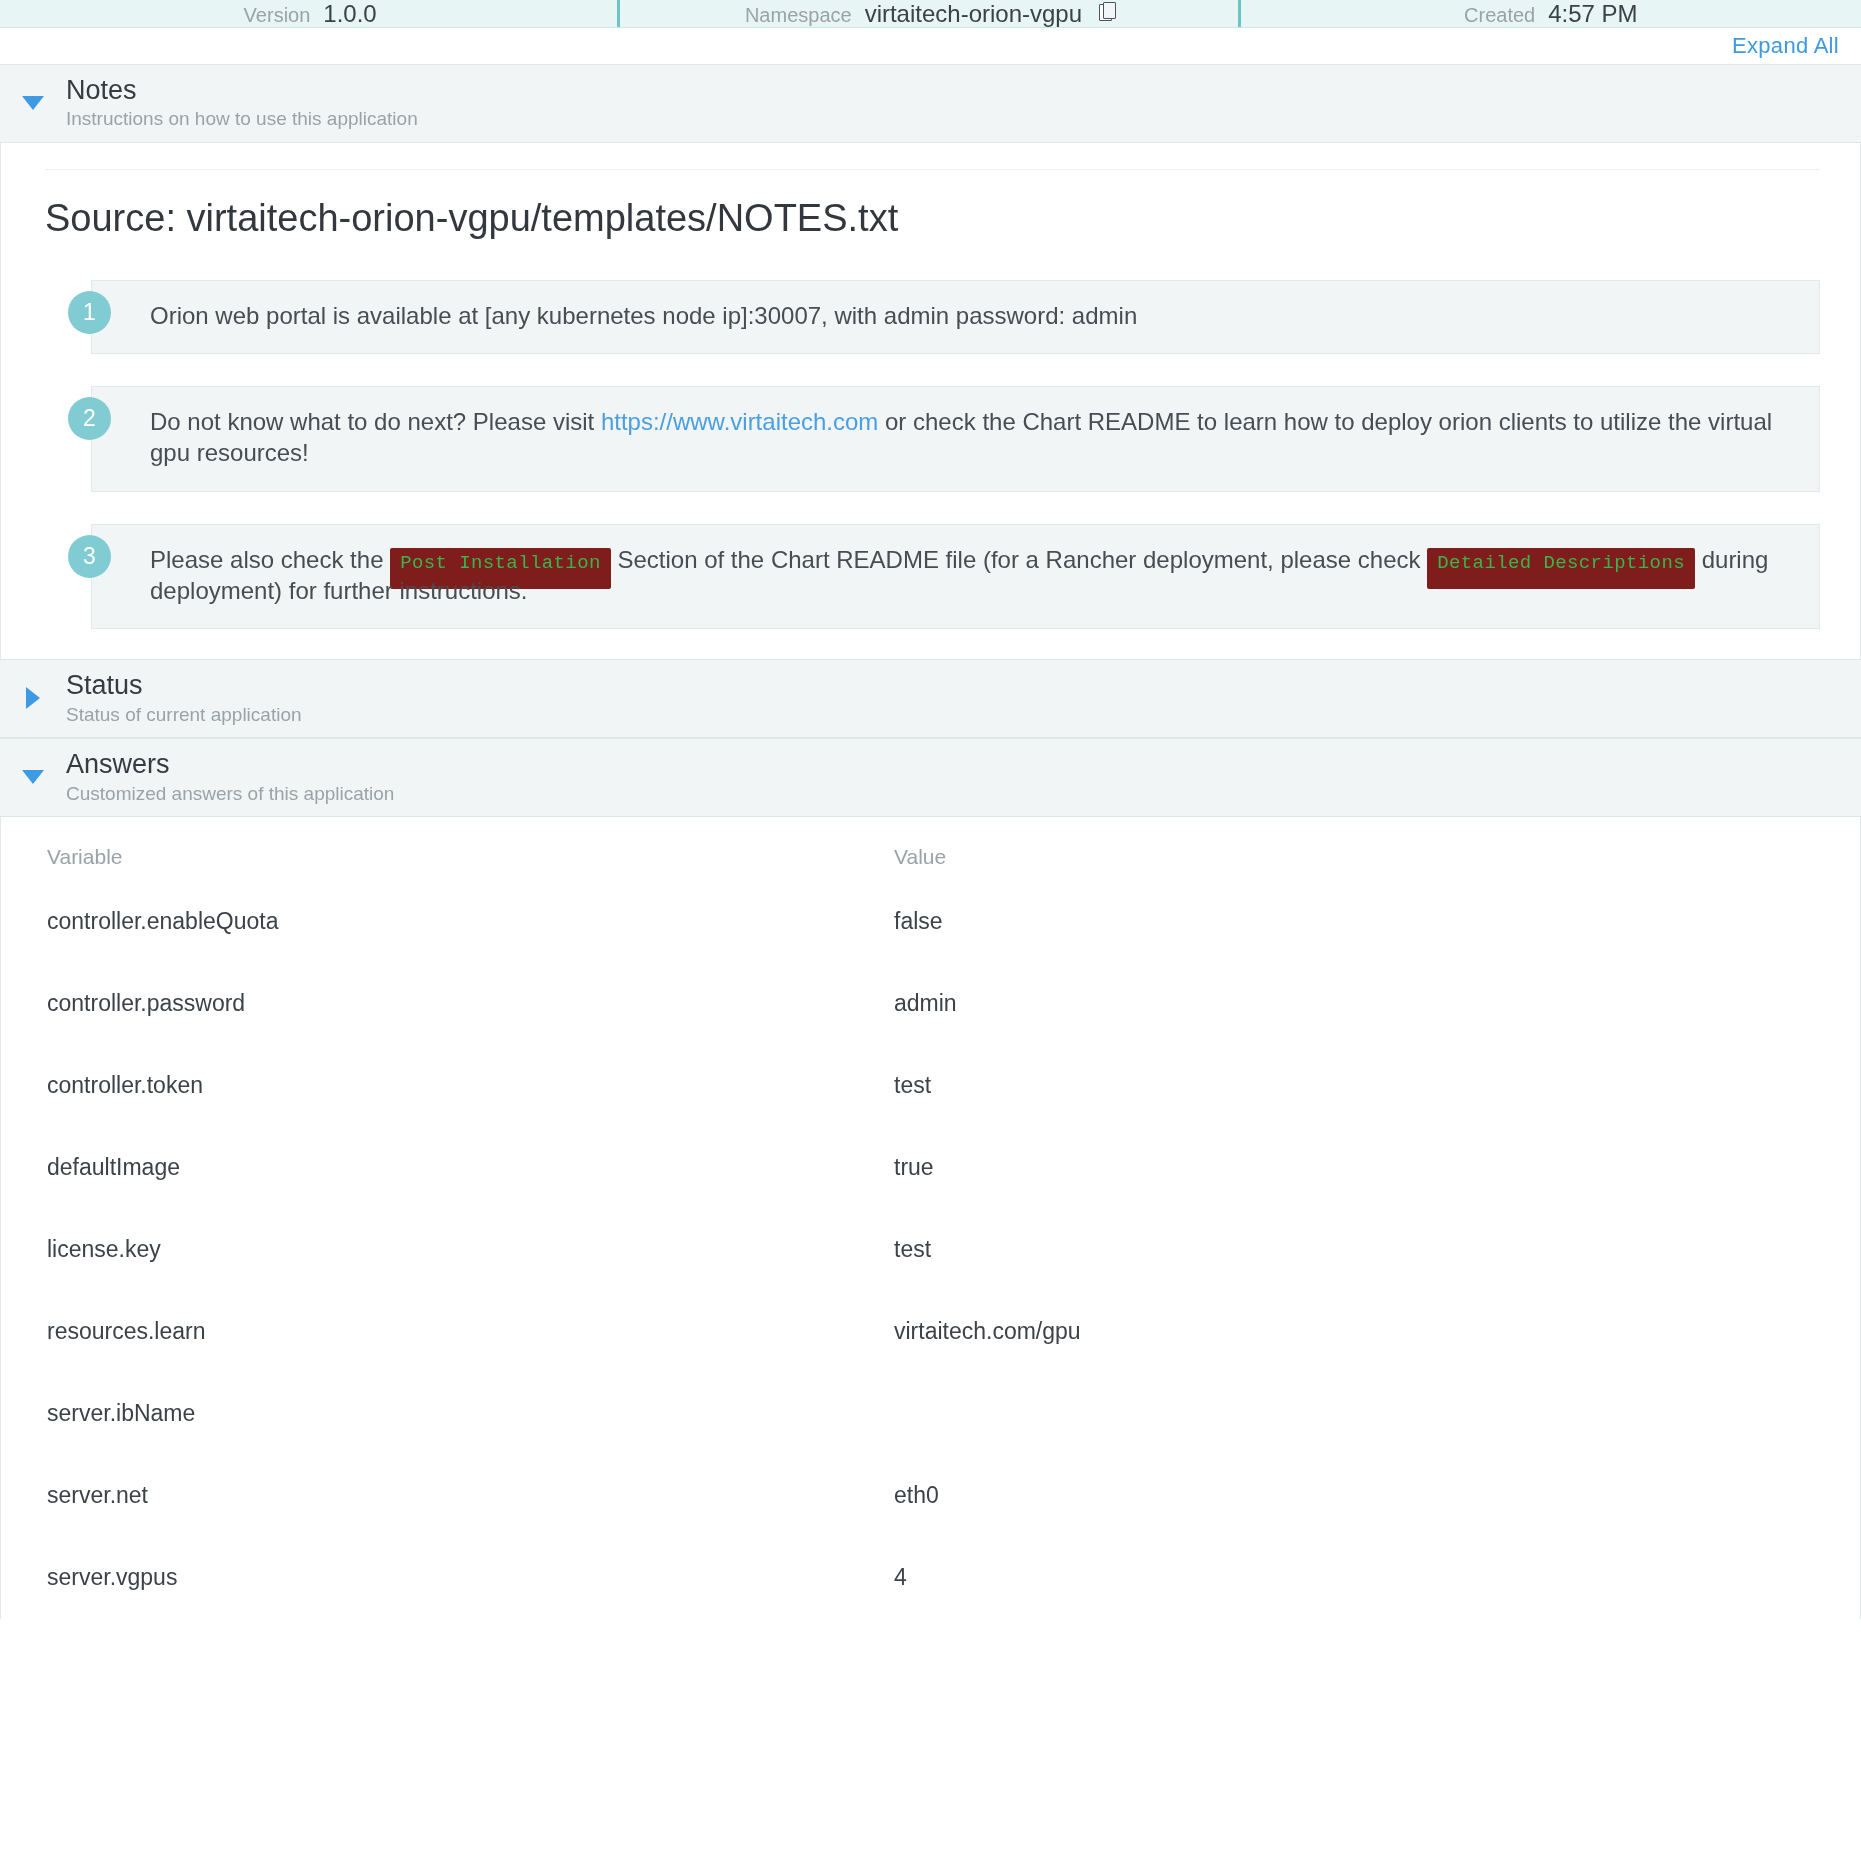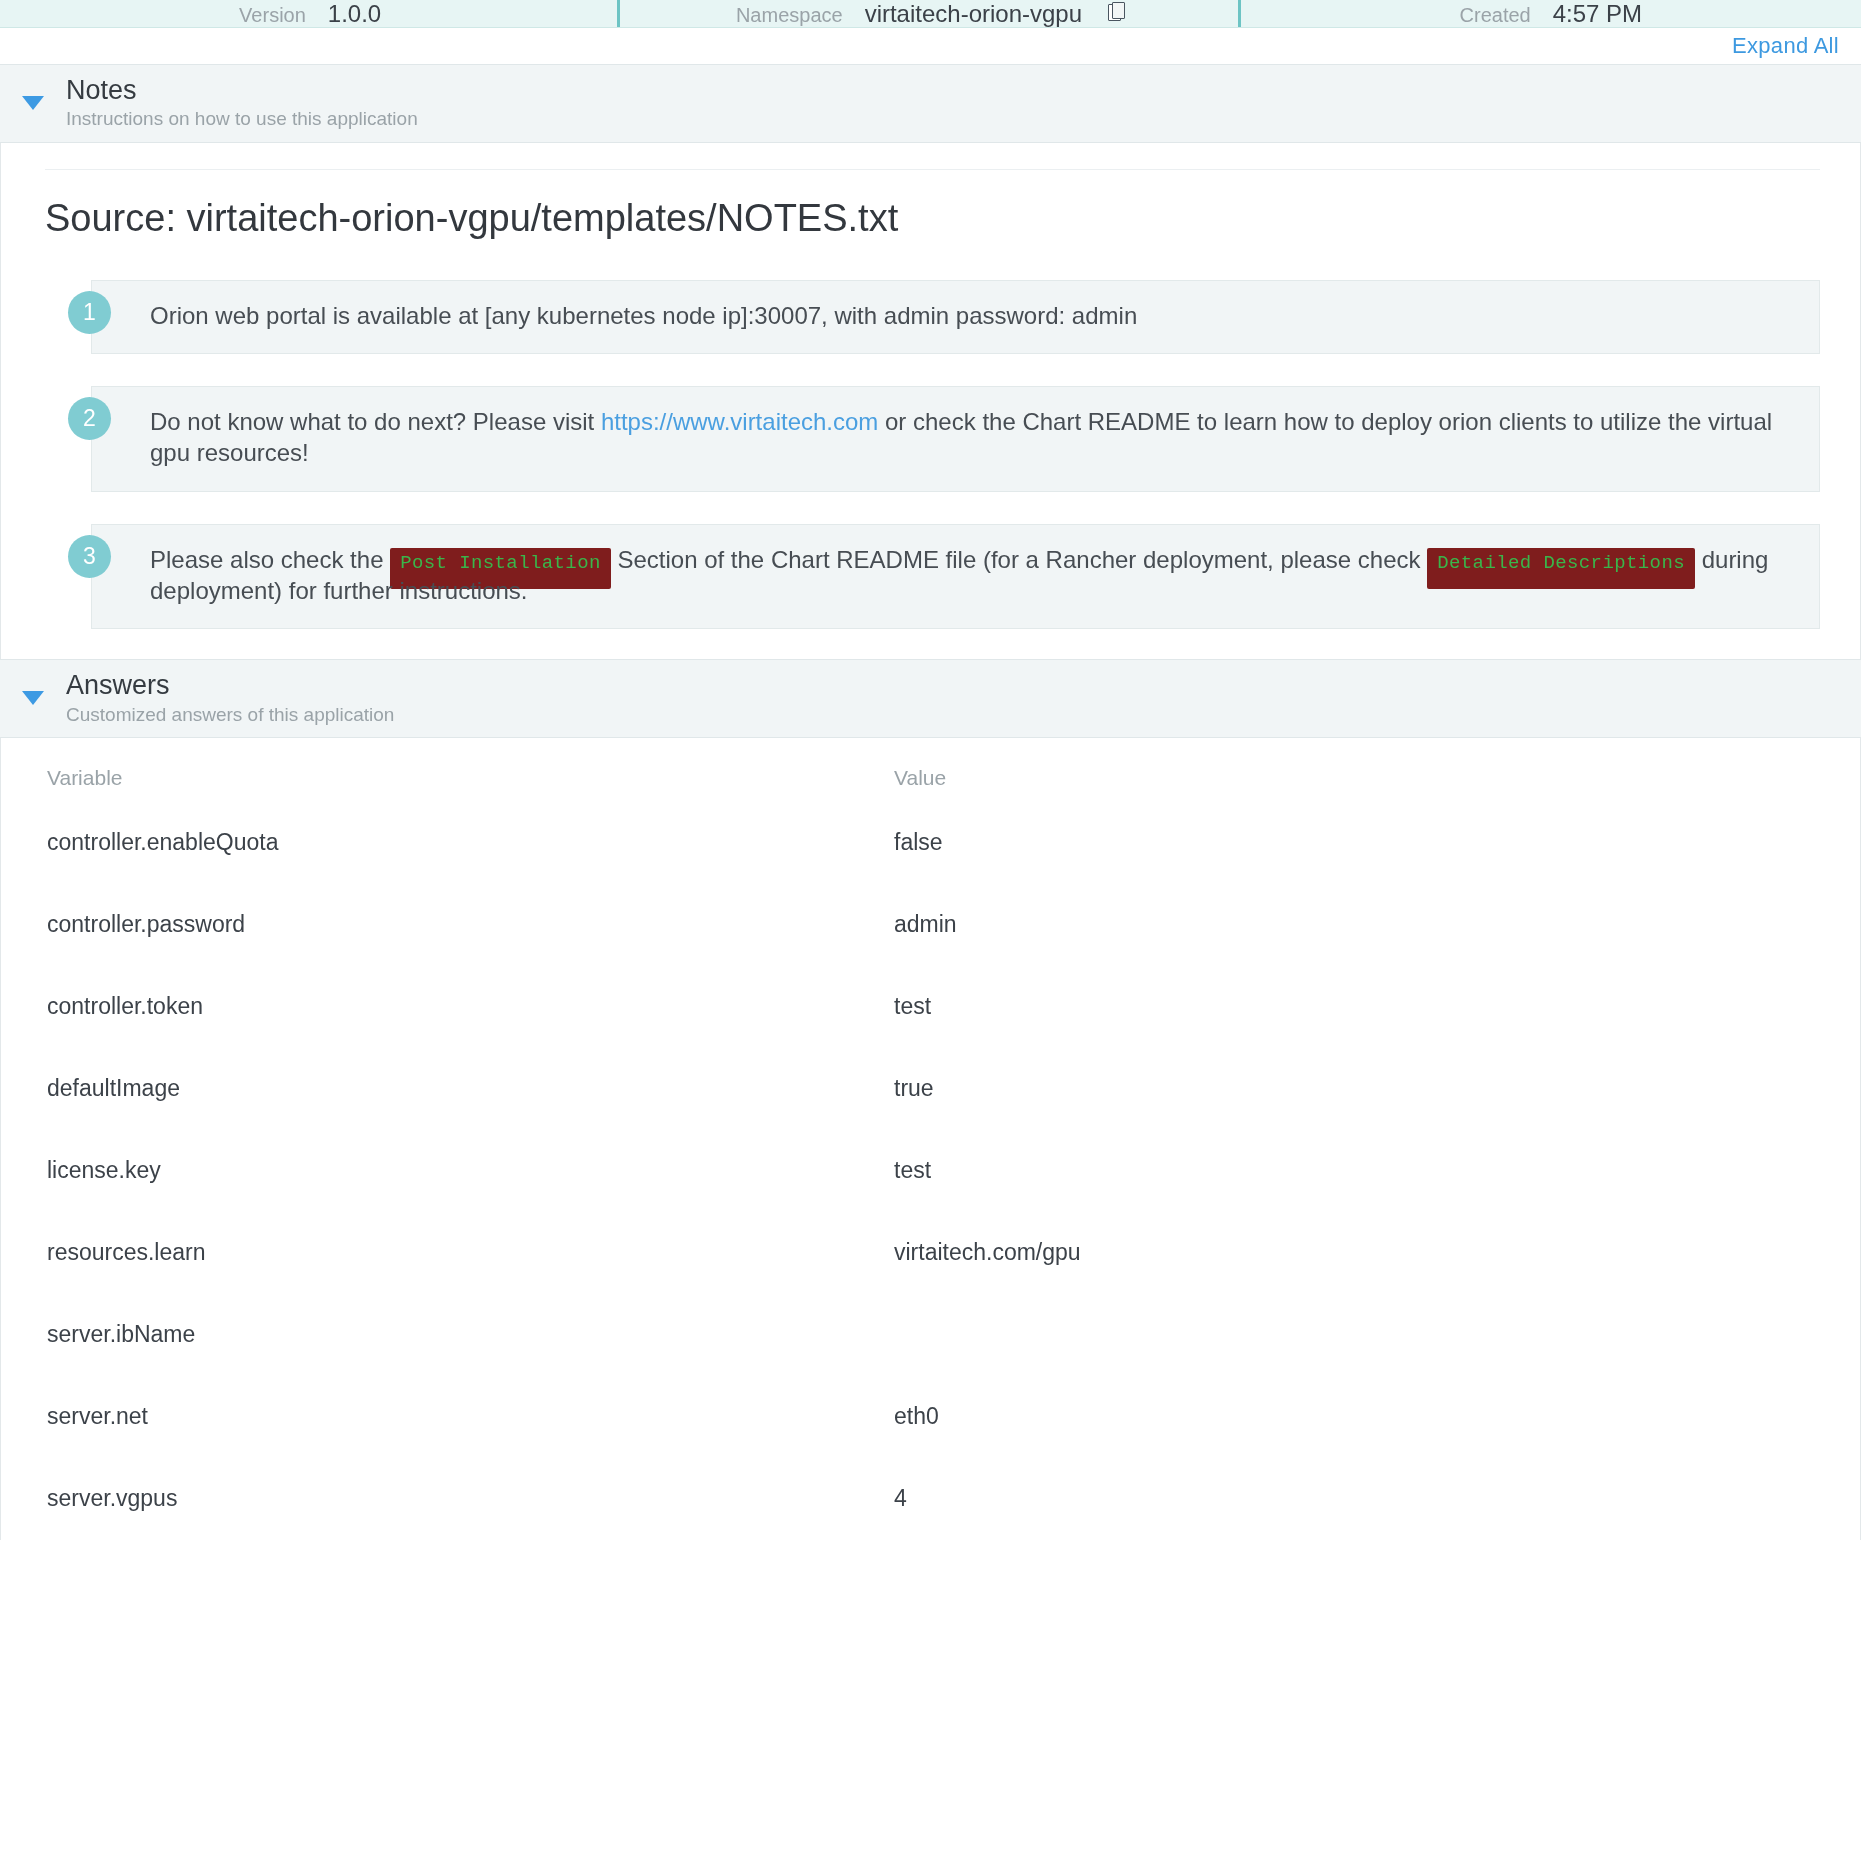--- a/index.html
+++ b/index.html
@@ -24,21 +24,21 @@
   .topbar-inner {
     display: flex;
     width: 100%;
     align-items: center;
     height: 28px;
   }
   .tb-cell {
     display: flex;
     align-items: baseline;
     justify-content: center;
-    gap: 22px;
+    gap: 13px;
     flex: 1 1 0;
     position: relative;
     white-space: nowrap;
   }
   .tb-cell.sep::after {
     content: "";
     position: absolute;
     right: 0; top: -6px;
     width: 3px; height: 40px;
     background: #6dc4c4;
@@ -265,20 +265,29 @@
           <div class="note-item">
             <span class="note-num">3</span>
             <div class="note-box">
               <div class="note-text">Please also check the <code>Post Installation</code> Section of the Chart README file (for a Rancher deployment, please check <code>Detailed Descriptions</code> during deployment) for further instructions.</div>
             </div>
           </div>
         </div>
     </div>
   </div>
 
+  <div class="acc-header">
+    <div class="acc-caret">
+      <span class="caret-right"></span>
+    </div>
+    <div class="acc-titles">
+      <span class="acc-title">Status</span>
+      <span class="acc-sub">Status of current application</span>
+    </div>
+  </div>
 
   <div class="acc-header">
     <div class="acc-caret">
       <span class="caret-down"></span>
     </div>
     <div class="acc-titles">
       <span class="acc-title">Answers</span>
       <span class="acc-sub">Customized answers of this application</span>
     </div>
   </div>

